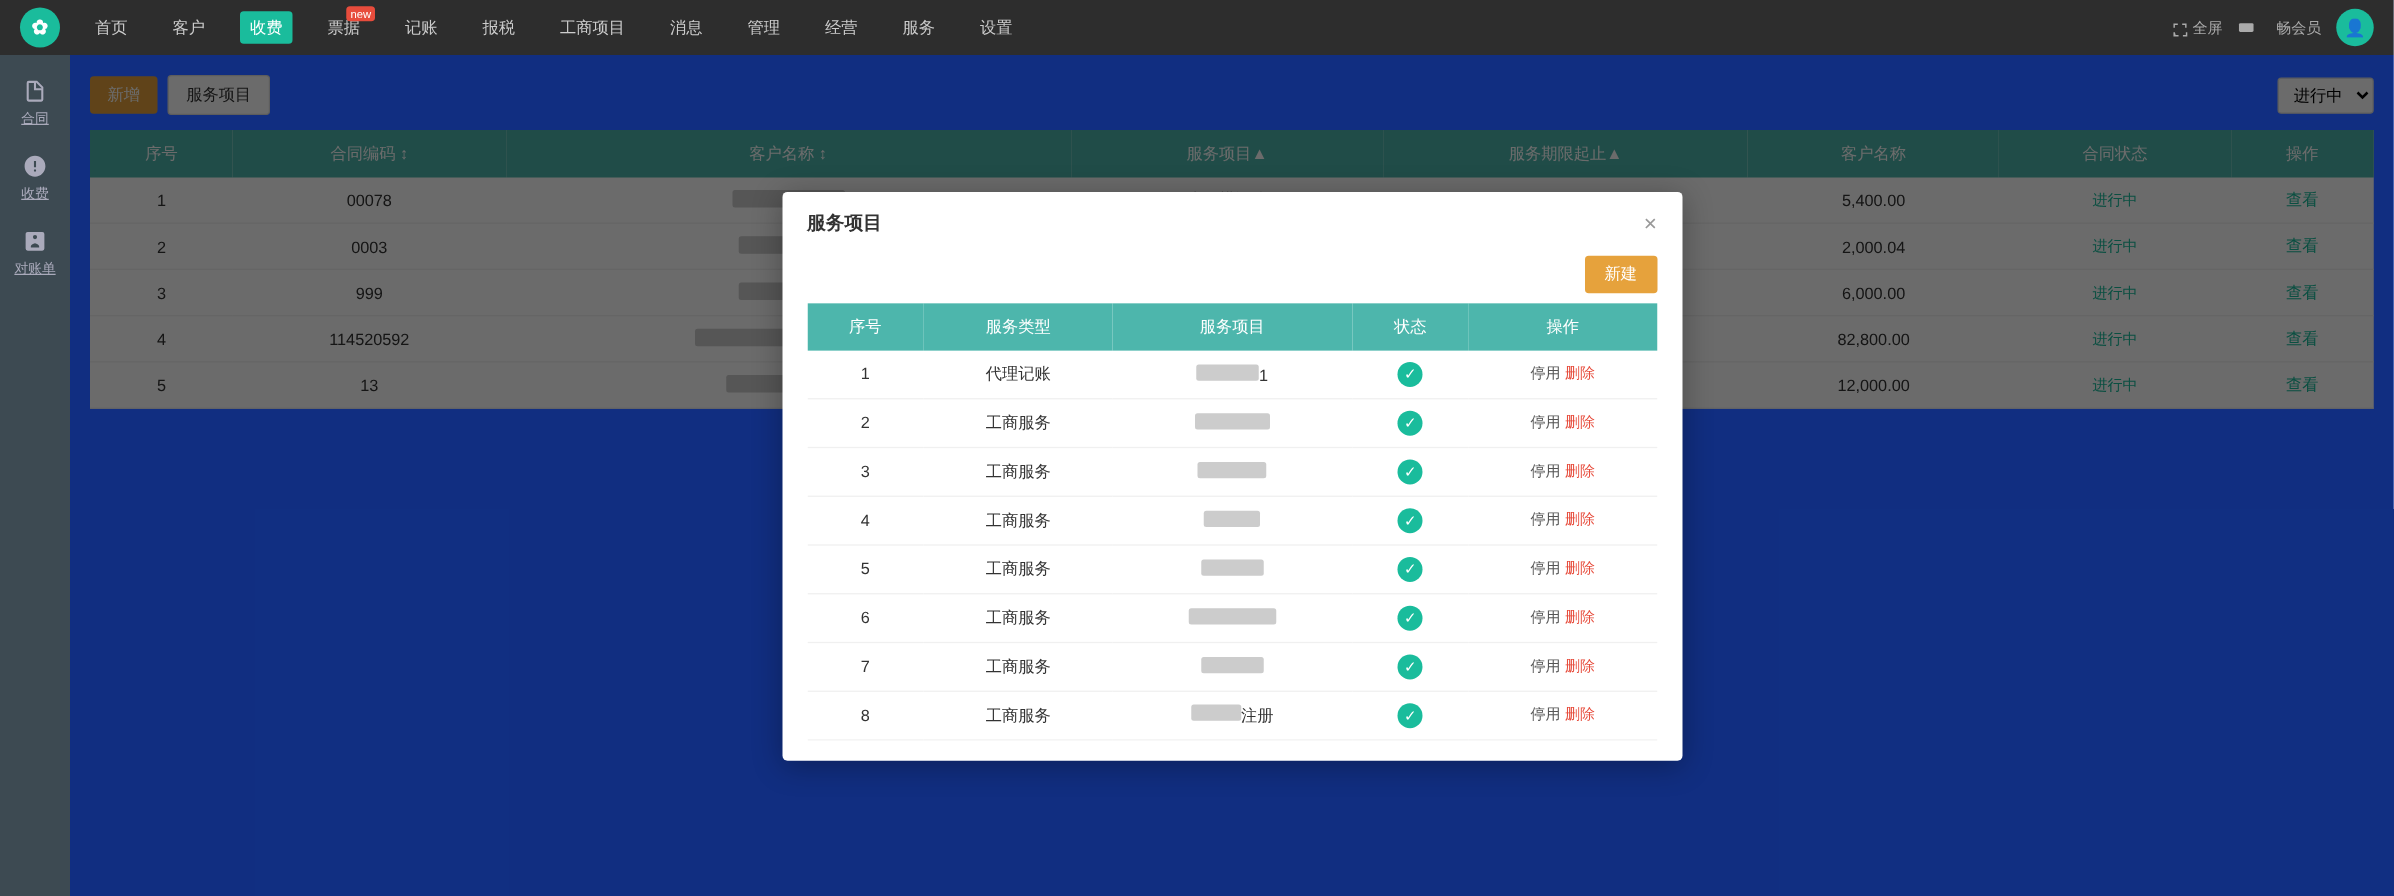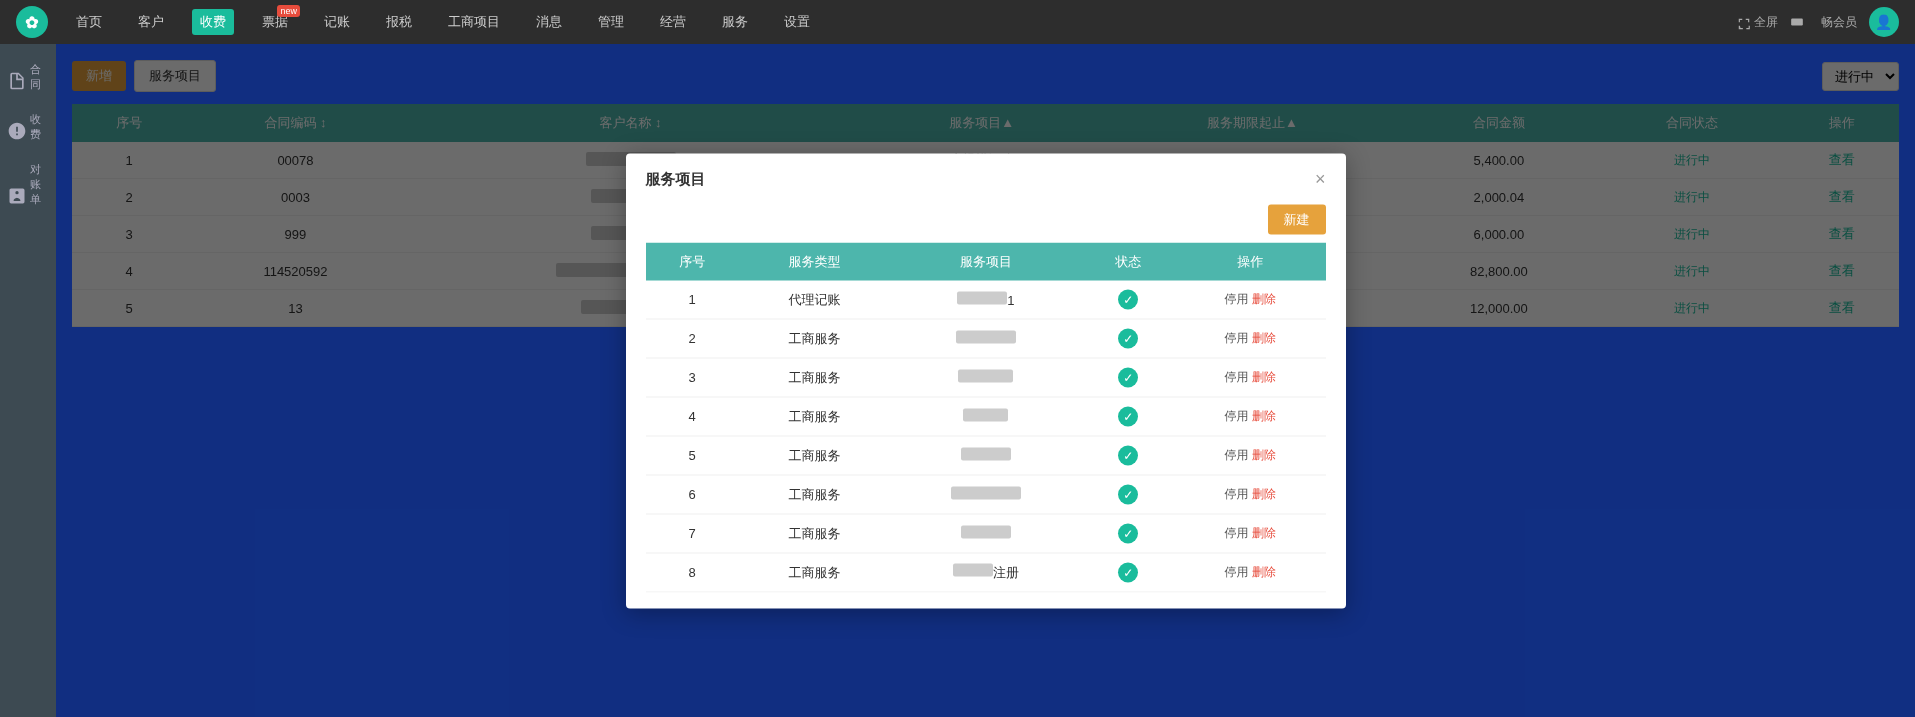--- a/index.html
+++ b/index.html
@@ -60,23 +60,23 @@
     .left-sidebar {
       width: 56px;
       background: #3d4a52;
       display: flex; flex-direction: column; align-items: center;
       padding-top: 10px;
       gap: 4px;
       flex-shrink: 0;
     }
     .sidebar-item {
       width: 50px; padding: 8px 4px;
-      display: flex; flex-direction: row; align-items: flex-end;
+      display: flex; flex-direction: column; align-items: center;
       color: #aab; font-size: 11px; cursor: pointer;
-      border-radius: 4px; gap: 3px;
+      border-radius: 4px; gap: 3px; text-decoration: underline;
     }
     .sidebar-item .icon-box {
       width: 22px; height: 22px; display: flex; align-items: center; justify-content: center;
     }
     .sidebar-item svg { width: 20px; height: 20px; fill: currentColor; }
 
     
     .content-area {
       flex: 1;
       background: #1d4ed8;
@@ -306,21 +306,21 @@
       </div>
 
       <table class="data-table">
         <thead>
           <tr>
             <th>序号</th>
             <th>合同编码 ↕</th>
             <th>客户名称 ↕</th>
             <th>服务项目▲</th>
             <th>服务期限起止▲</th>
-            <th>合同金额</th>
+            <th>客户名称</th>
             <th>合同状态</th>
             <th>操作</th>
           </tr>
         </thead>
         <tbody>
           <tr>
             <td>1</td>
             <td>00078</td>
             <td><span class="blurred-text" style="width:90px"></span></td>
             <td>小规模记账</td>

